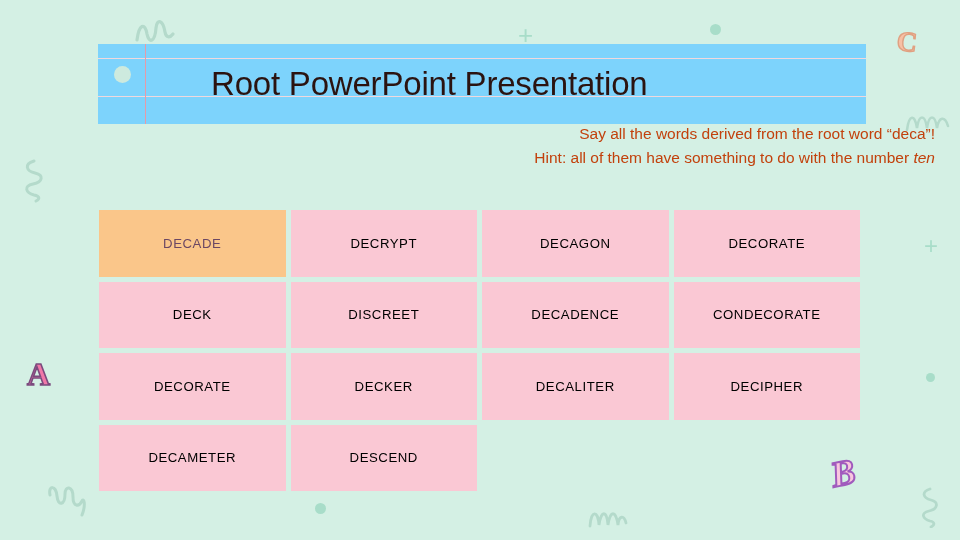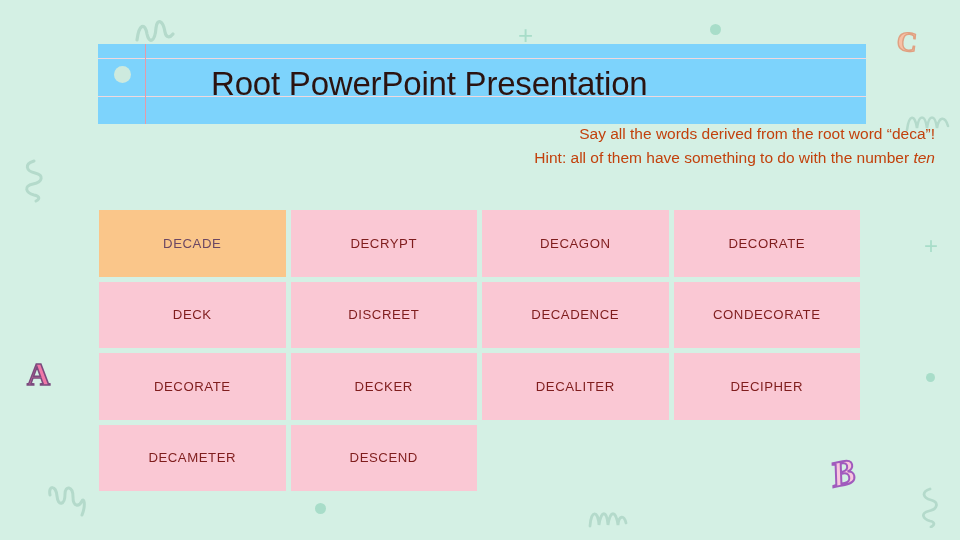--- a/index.html
+++ b/index.html
@@ -118,21 +118,21 @@
     grid-template-rows:repeat(4, 1fr);
     gap:5px;
     z-index:2;
     margin-top:14px;
   }
   .cell{
     background:#fac8d4;
     display:flex;
     align-items:center;
     justify-content:center;
-    color:#7f1d1d;
+    color:#000000;
     font-size:13.2px;
     letter-spacing:0.55px;
     text-align:center;
     padding:2px;
   }
   .cell.highlight{
     background:#fac68a;
     color:#6b4763;
   }
 </style>

